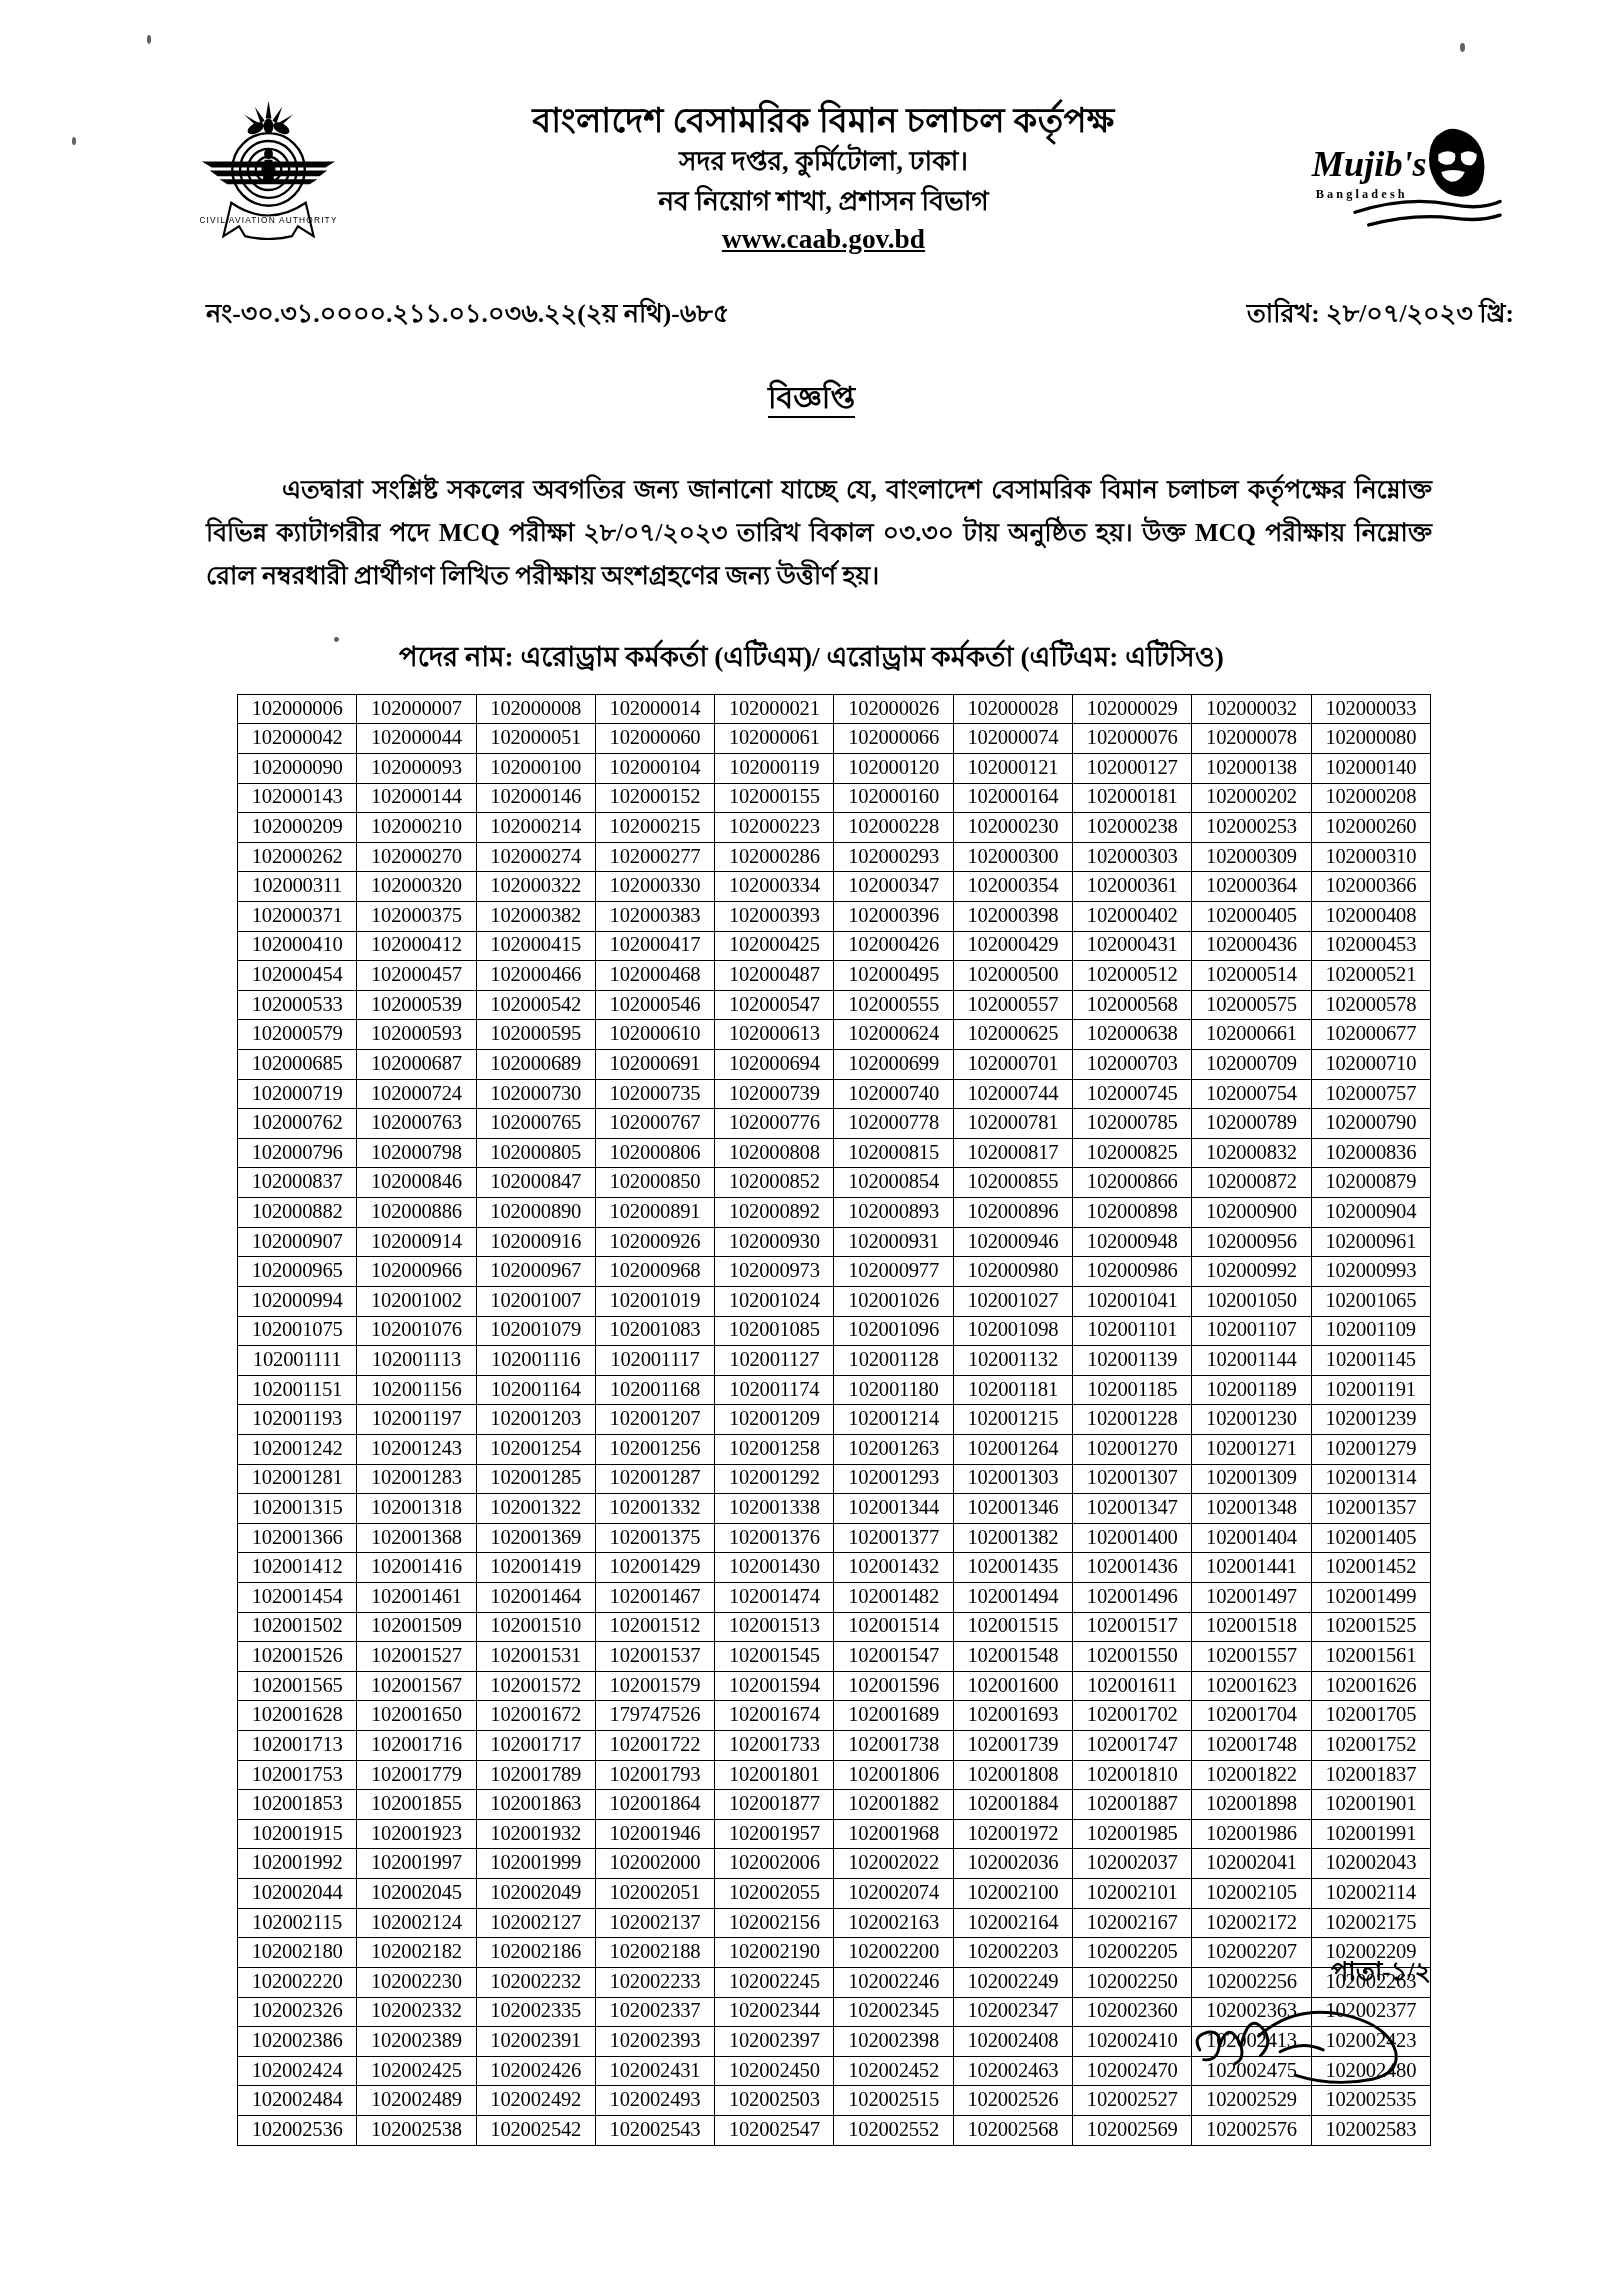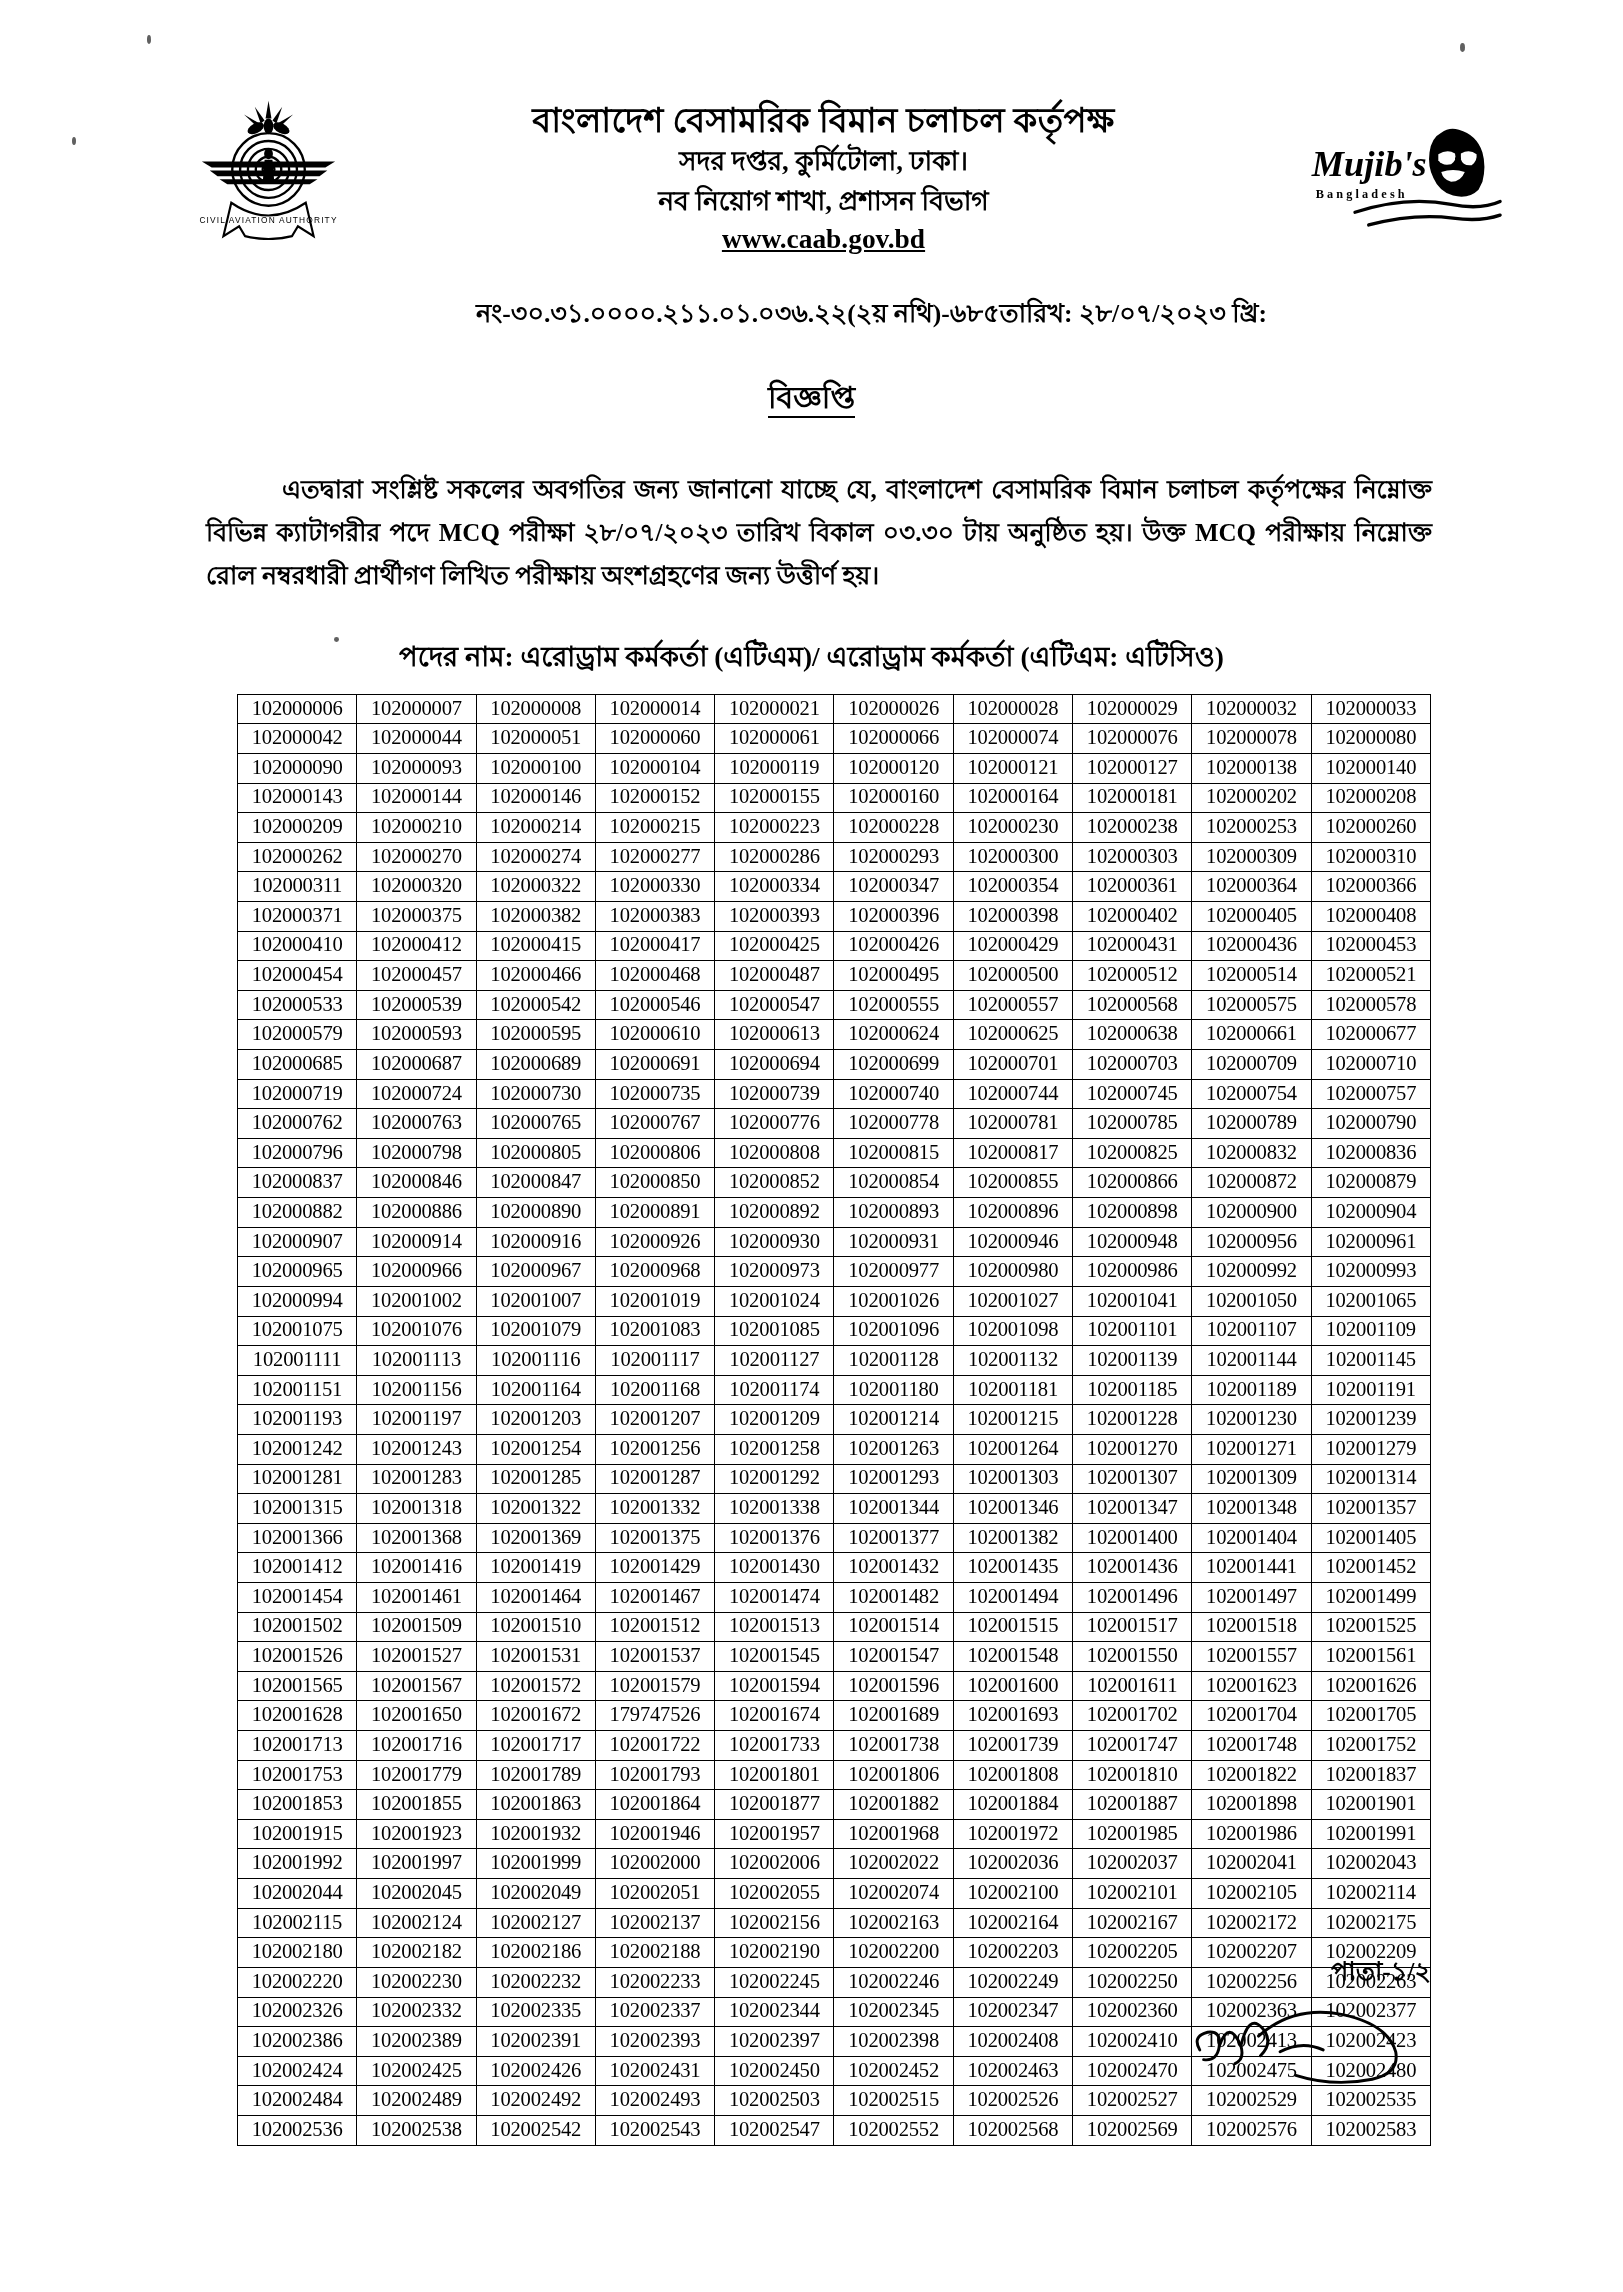--- a/index.html
+++ b/index.html
@@ -41,22 +41,22 @@
   .org-url {
     font-size:27.4px; font-weight:700; text-decoration:underline;
     font-family:"Liberation Serif", serif; margin-top:2px;
   }
 
   .logo-mujib { width:201px; height:123px; flex:0 0 201px; margin-top:17.6px; }
   .logo-mujib svg { width:100%; height:100%; display:block; }
 
   
   .refline {
-    display:flex; justify-content:center;
-    padding:39px 86px 0 206px;
+    display:flex; justify-content:space-between;
+    padding:39px 109px 0 206px;
     font-size:25.5px; font-weight:700;
     box-sizing:border-box;
   }
 
   
   .notice-title {
     text-align:center;
     font-size:30px; font-weight:700;
     margin-top:37px;
   }

